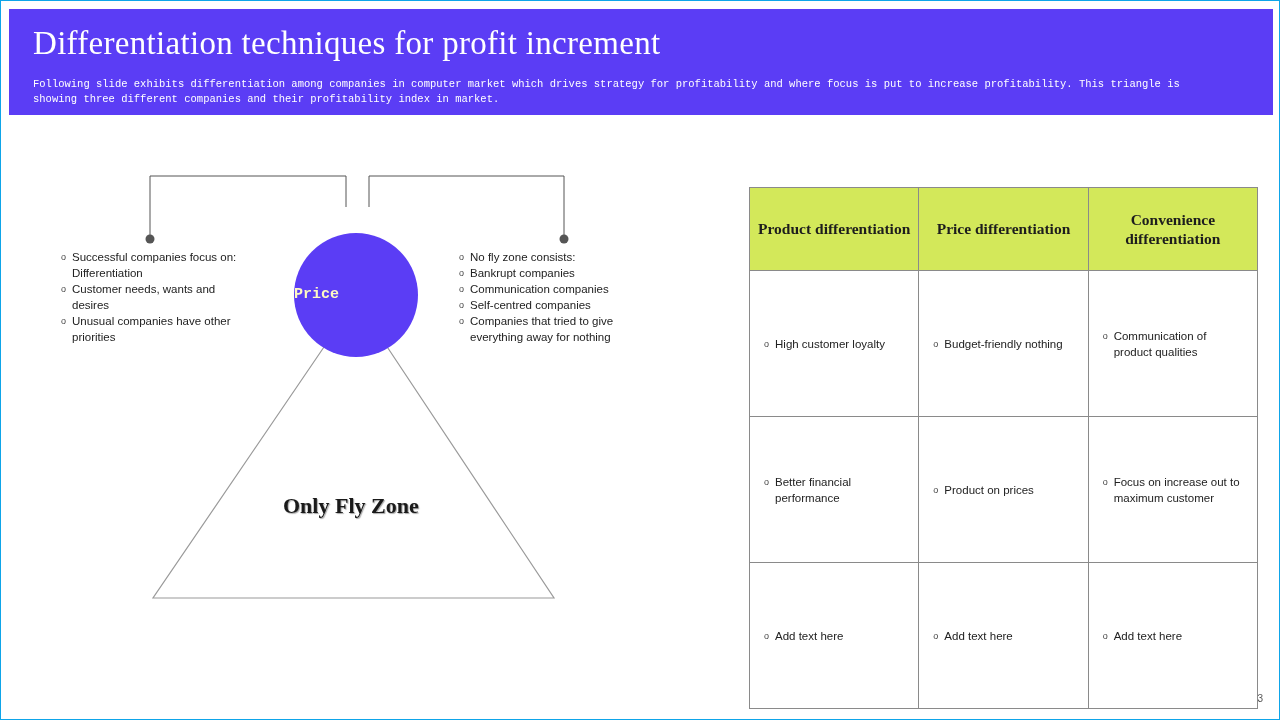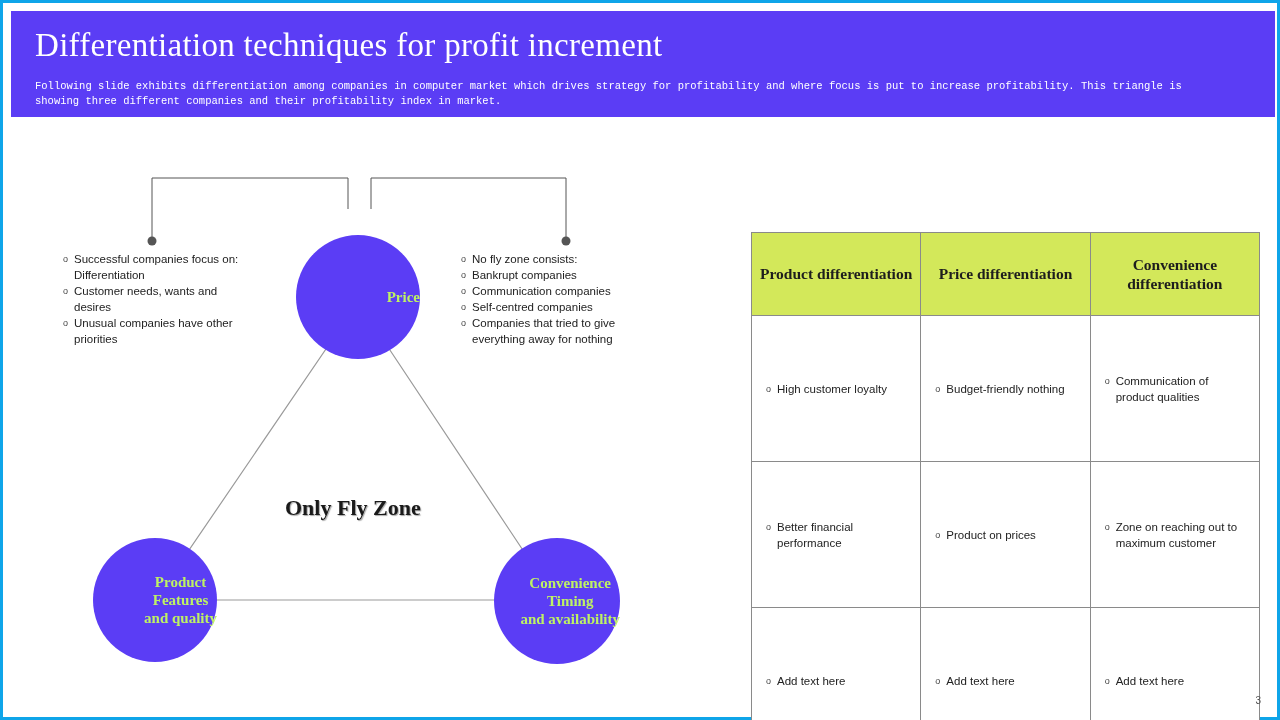--- a/index.html
+++ b/index.html
@@ -14,21 +14,21 @@
     overflow: hidden;
     position: relative;
   }
   .slide {
     position: absolute;
     left: 0; top: 0;
     width: 1280px;
     height: 720px;
     background: #ffffff;
     box-sizing: border-box;
-    border: 3px solid #0ea5e9;
+    border: 1px solid #0ea5e9;
   }
   
   .header {
     position: absolute;
     left: 8px;
     top: 8px;
     width: 1264px;
     height: 106px;
     background: #5b3df5;
     box-sizing: border-box;
@@ -63,26 +63,26 @@
   }
   .tri-svg {
     position: absolute;
     left: 0;
     top: 0;
   }
   .circle {
     position: absolute;
     border-radius: 50%;
     background: #5b3df5;
-    color: #bef264;
+    color: #fef9c3;
     display: flex;
     align-items: center;
-    justify-content: flex-end;
+    justify-content: flex-start;
     text-align: center;
-    font-family: Liberation Serif, serif;
+    font-family: Liberation Mono, monospace;
     font-weight: bold;
     line-height: 1.2;
   }
   .circle-price {
     left: 293px;
     top: 118px;
     width: 124px;
     height: 124px;
     font-size: 15px;
   }
@@ -143,21 +143,20 @@
     top: 134px;
     width: 210px;
   }
   
   .table-wrap {
     position: absolute;
     left: 748px;
     top: 186px;
     width: 435px;
     height: 450px;
-    margin-top: 43px;
   }
   table.matrix {
     border-collapse: collapse;
     width: 509px;
     height: 450px;
     table-layout: fixed;
   }
   table.matrix th {
     background: #d3e85a;
     border: 1px solid #8a8a8a;
@@ -226,35 +225,21 @@
       <circle cx="149" cy="124" r="4.5" fill="#555555"></circle>
 
       <polyline points="563,123 563,61 368,61 368,92" fill="none" stroke="#555555" stroke-width="1"></polyline>
       <circle cx="563" cy="124" r="4.5" fill="#555555"></circle>
     </svg>
 
     <div class="circle circle-price">
       <span>Price</span>
     </div>
 
-    <div class="circle circle-product">
-      <span>
-        <span>Product</span><br>
-        <span>Features</span><br>
-        <span>and quality</span>
-      </span>
-    </div>
-
-    <div class="circle circle-convenience">
-      <span>
-        <span>Convenience</span><br>
-        <span>Timing</span><br>
-        <span>and availability</span>
-      </span>
-    </div>
+
 
     <div class="only-fly">Only Fly Zone</div>
 
     <div class="bullet-list list-left">
       <div class="bullet-row">
         <span class="bullet-mark">o</span>
         <span class="bullet-text">Successful companies focus on: Differentiation</span>
       </div>
       <div class="bullet-row">
         <span class="bullet-mark">o</span>
@@ -329,21 +314,21 @@
           </td>
           <td>
             <div class="cell-inner">
               <span class="bullet-mark">o</span>
               <span>Product on prices</span>
             </div>
           </td>
           <td>
             <div class="cell-inner">
               <span class="bullet-mark">o</span>
-              <span>Zone on reaching out to maximum customer</span>
+              <span>Focus on increase out to maximum customer</span>
             </div>
           </td>
         </tr>
         <tr>
           <td>
             <div class="cell-inner">
               <span class="bullet-mark">o</span>
               <span>Add text here</span>
             </div>
           </td>

